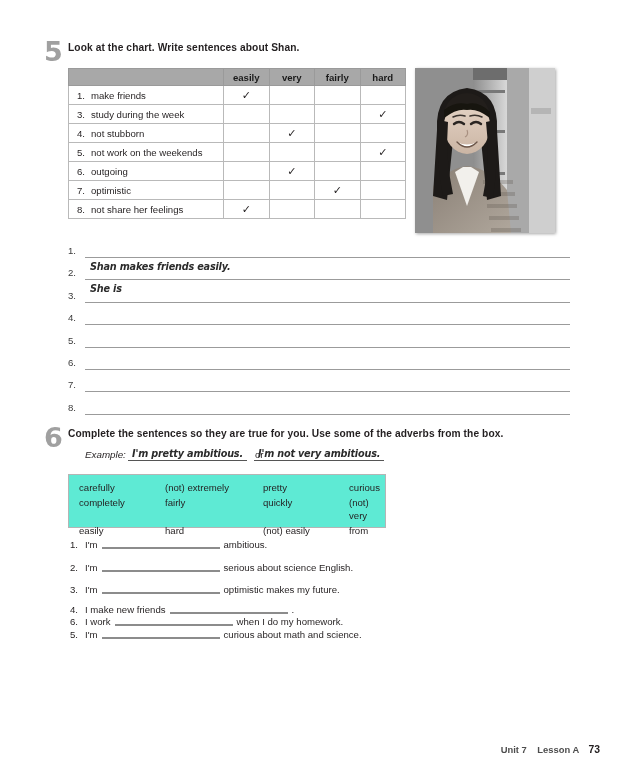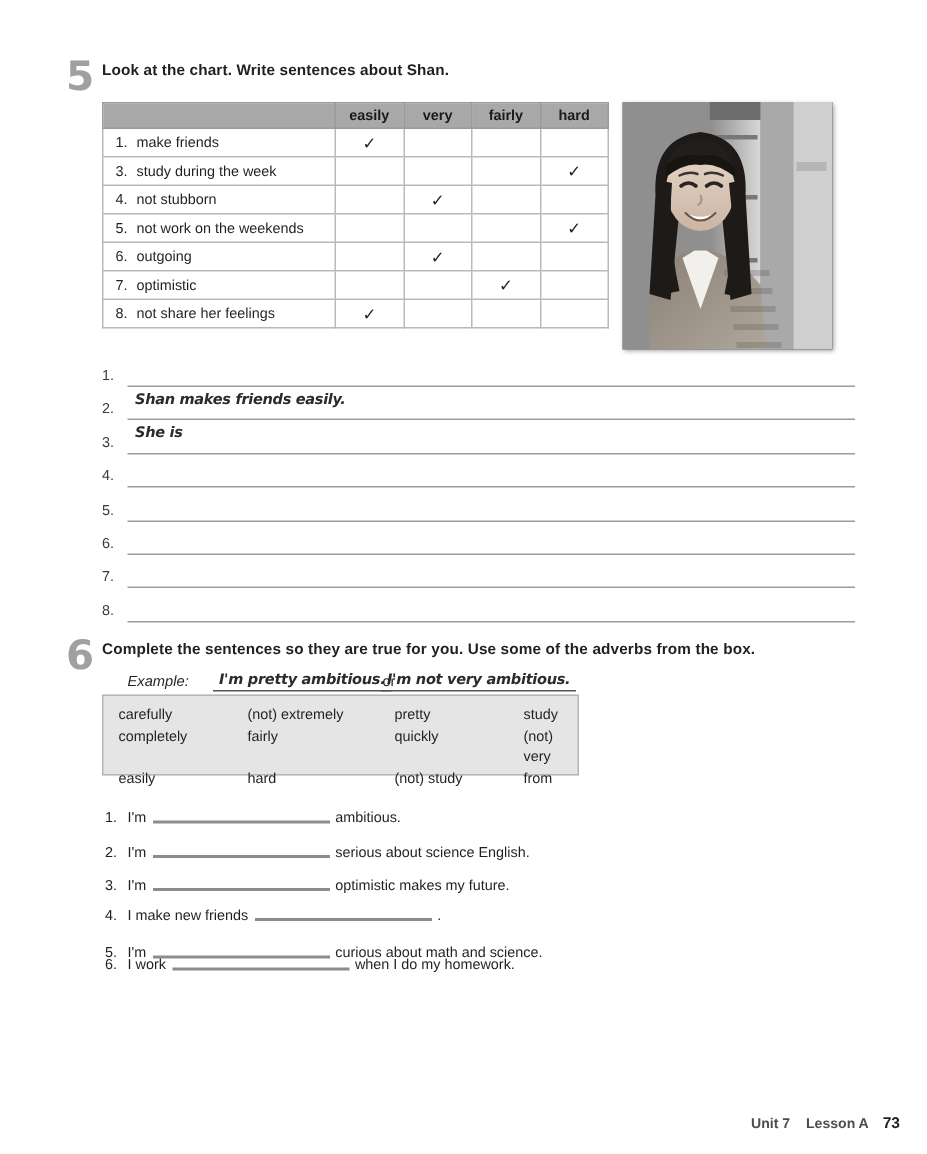--- a/index.html
+++ b/index.html
@@ -135,25 +135,25 @@
     position: absolute;
     font-size: 9.6px;
     color: #231f20;
     margin-left: 20px;
   }
 
   
   .wordbox {
     position: absolute;
     left: 68px;
-    top: 463px;
+    top: 474px;
     width: 316px;
     height: 52px;
     border: 1px solid #b5b5b5;
-    background: #e5e5e5;
+    background: #5eead4;
   }
   .wordbox-grid {
     display: grid;
     grid-template-columns: 86px 98px 86px 1fr;
     padding: 6px 0 0 10px;
     row-gap: 2px;
   }
   .wordbox-grid span {
     font-size: 9.6px;
     color: #231f20;
@@ -333,48 +333,48 @@
       <div class="wline" style="left: 68px; top: 334.6px;"><span>5.</span><span class="ln"></span><span class="hand"></span></div>
       <div class="wline" style="left: 68px; top: 357px;"><span>6.</span><span class="ln"></span><span class="hand"></span></div>
       <div class="wline" style="left: 68px; top: 379.4px;"><span>7.</span><span class="ln"></span><span class="hand"></span></div>
       <div class="wline" style="left: 68px; top: 401.8px;"><span>8.</span><span class="ln"></span><span class="hand"></span></div>
     </div>
 
   <div class="ex-num" style="left:44px; top:424px;">6</div>
   <div class="ex-head" style="left:68px; top:428px;">Complete the sentences so they are true for you. Use some of the adverbs from the box.</div>
 
   <div class="example-label" style="left:85px; top:449px;">Example:</div>
-  <div class="ex-answer" style="left:128px; top:448px;margin-left:14px;">I'm pretty ambitious.</div>
+  <div class="ex-answer" style="left:128px; top:448px;">I'm pretty ambitious.</div>
   <div class="ex-or" style="left:235px; top:449px;">or</div>
   <div class="ex-answer" style="left:254px; top:448px;">I'm not very ambitious.</div>
 
   <div class="wordbox">
     <div class="wordbox-grid" id="wordbox-grid">
         <span>carefully</span>
         <span>(not) extremely</span>
         <span>pretty</span>
-        <span>study</span>
+        <span>curious</span>
         <span>completely</span>
         <span>fairly</span>
         <span>quickly</span>
         <span>(not) very</span>
         <span>easily</span>
         <span>hard</span>
-        <span>(not) study</span>
+        <span>(not) easily</span>
         <span>from</span>
       </div>
   </div>
 
   <div id="fill-sentences">
       <div class="fill" style="left: 70px; top: 538px;"><span class="idx">1.</span><span>I'm</span><span class="blank"></span><span>ambitious.</span></div>
       <div class="fill" style="left: 70px; top: 560.6px;"><span class="idx">2.</span><span>I'm</span><span class="blank"></span><span>serious about science English.</span></div>
       <div class="fill" style="left: 70px; top: 583.2px;"><span class="idx">3.</span><span>I'm</span><span class="blank"></span><span>optimistic makes my future.</span></div>
       <div class="fill" style="left: 70px; top: 603px;"><span class="idx">4.</span><span>I make new friends</span><span class="blank"></span><span>.</span></div>
       <div class="fill" style="left: 70px; top: 628.4px;"><span class="idx">5.</span><span>I'm</span><span class="blank"></span><span>curious about math and science.</span></div>
-      <div class="fill" style="left: 70px; top: 636px;"><span class="idx">6.</span><span>I work</span><span class="blank"></span><span>when I do my homework.</span></div>
+      <div class="fill" style="left: 70px; top: 615px;"><span class="idx">6.</span><span>I work</span><span class="blank"></span><span>when I do my homework.</span></div>
     </div>
 
   <div class="footer">
     <span class="unit">Unit 7</span>
     <span>Lesson A</span>
     <span class="pg">73</span>
   </div>
 
 </div>
 

